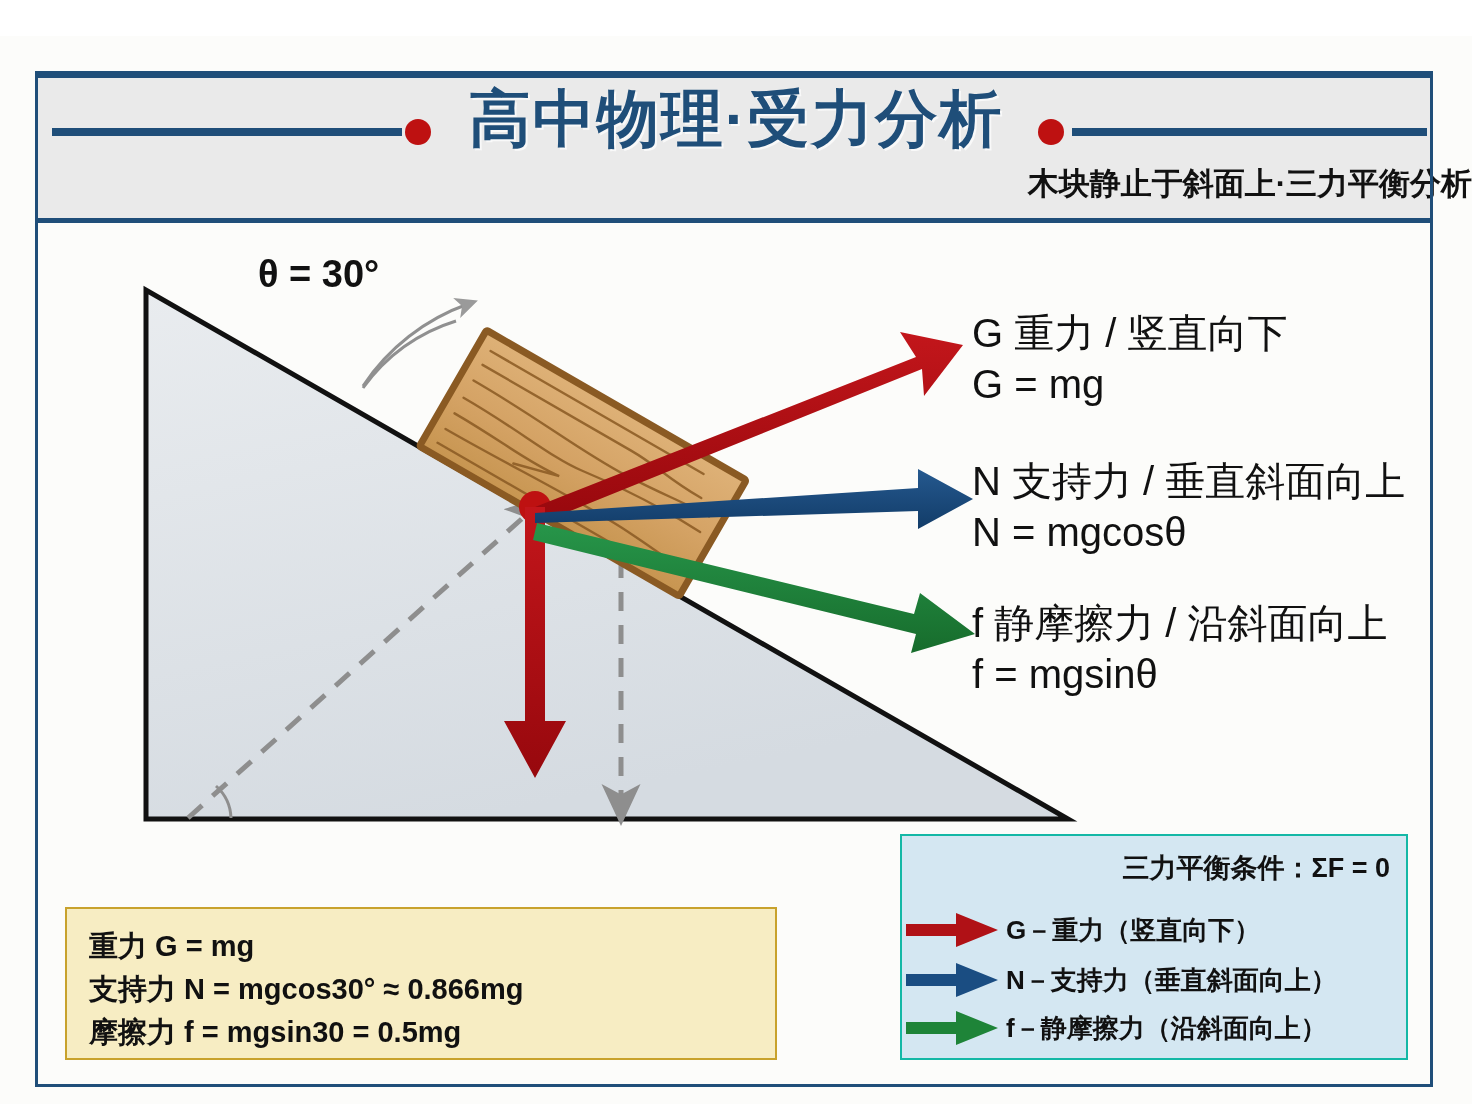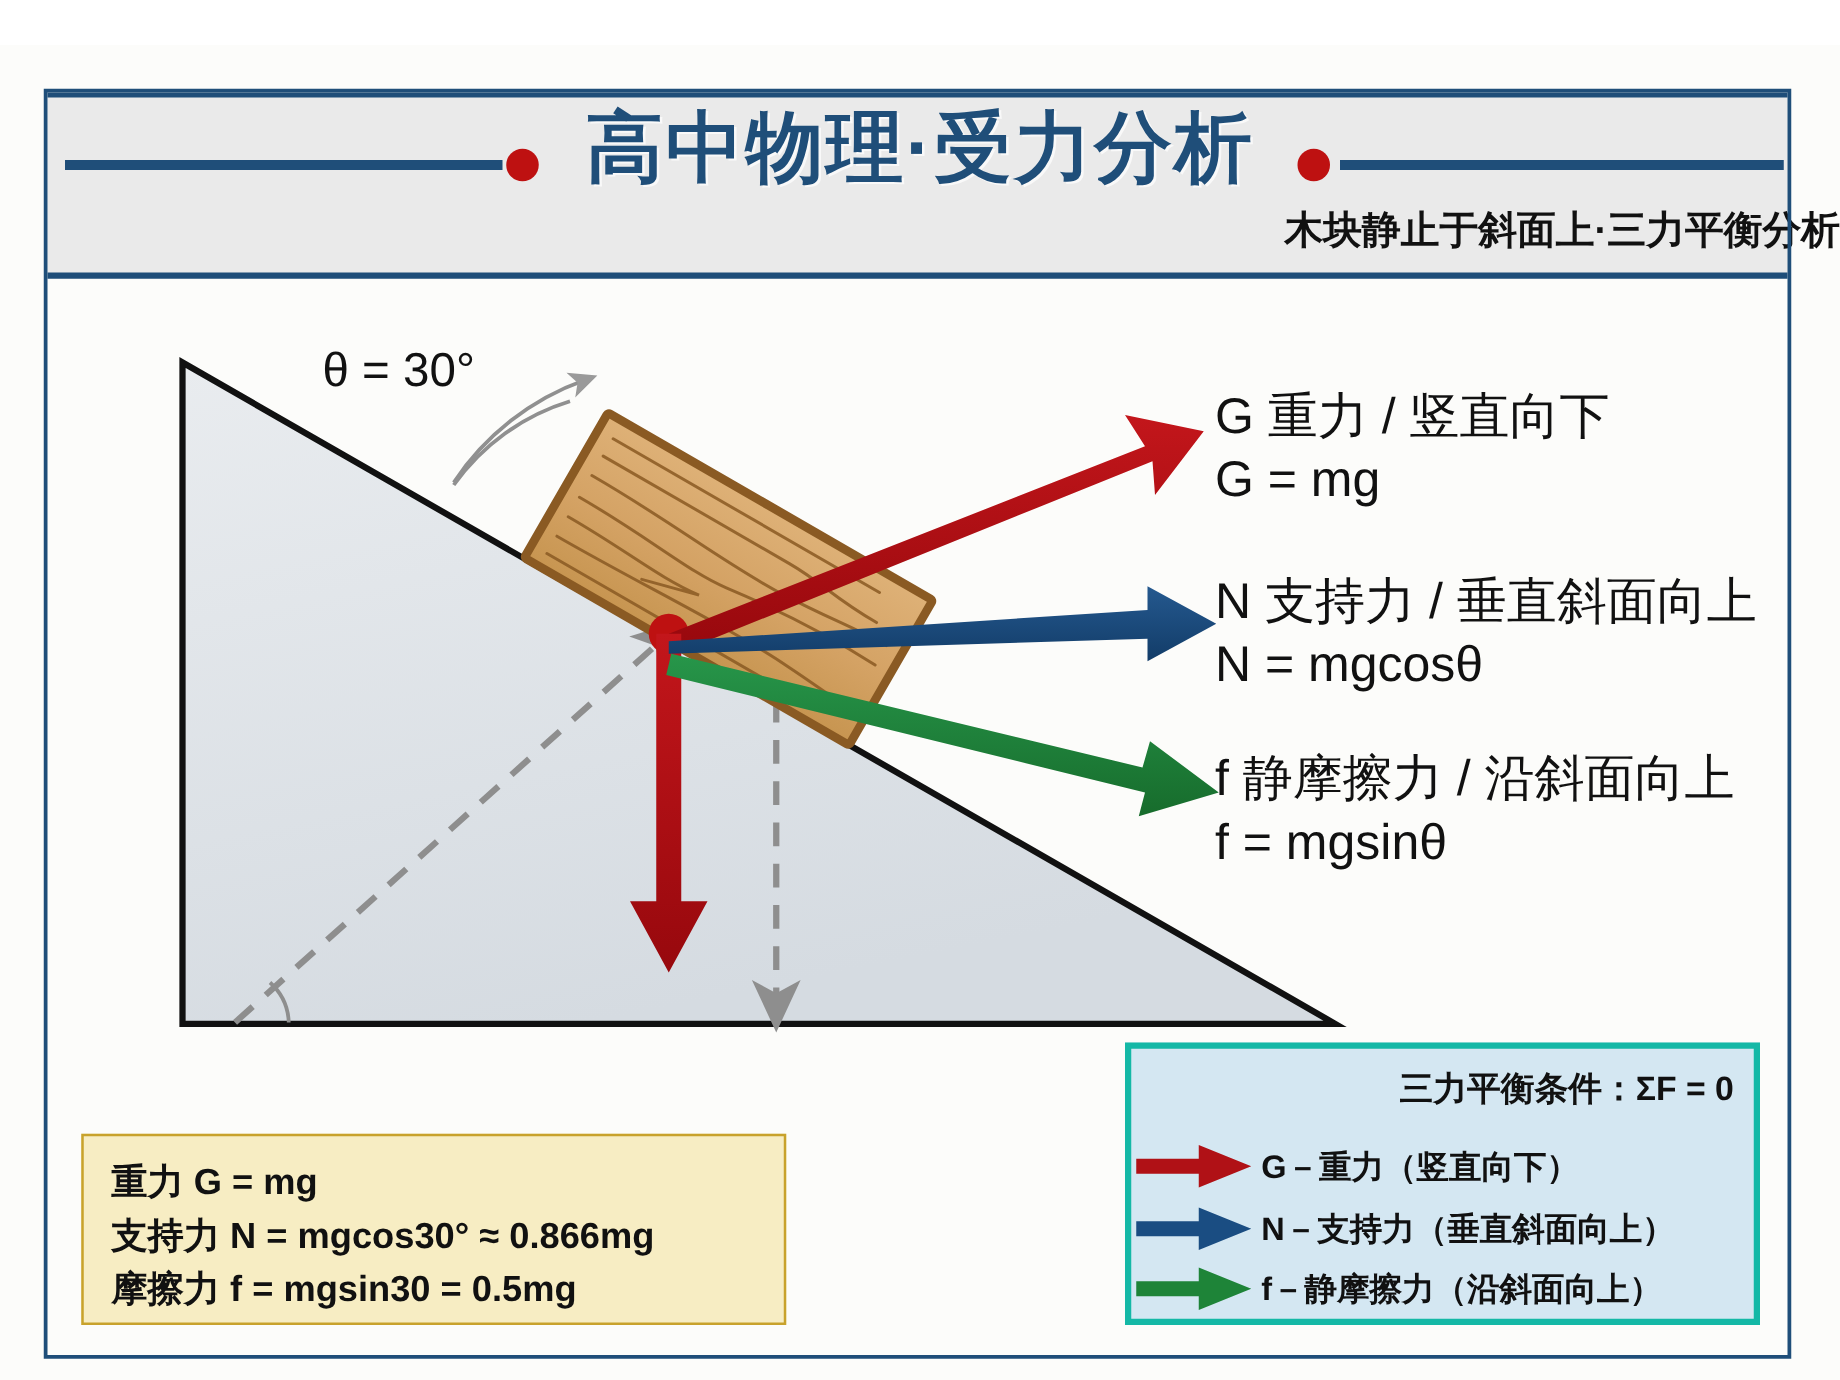--- a/index.html
+++ b/index.html
@@ -123,33 +123,33 @@
     white-space: nowrap;
   }
   #label-G { left: 972px; top: 272px; }
   #label-N { left: 972px; top: 420px; }
   #label-f { left: 972px; top: 562px; }
 
   
   #theta-label {
     position: absolute;
     left: 258px;
-    top: 240px;
+    top: 217px;
     font-size: 38px;
-    font-weight: normal;
+    font-weight: bold;
     color: #111111;
     white-space: nowrap;
   }
 
   
   #formula-box {
     position: absolute;
     left: 65px;
     top: 871px;
-    width: 564px;
+    width: 712px;
     height: 153px;
     background: #F7EDC3;
     border: 2px solid #C8A22C;
     box-sizing: border-box;
     padding: 16px 22px 0 22px;
   }
   .formula-line {
     font-size: 29px;
     font-weight: bold;
     color: #111111;
@@ -158,21 +158,21 @@
   }
 
   
   #legend-box {
     position: absolute;
     left: 900px;
     top: 798px;
     width: 508px;
     height: 226px;
     background: #D4E7F2;
-    border: 5px solid #14b8a6;
+    border: 2px solid #14b8a6;
     box-sizing: border-box;
   }
   #legend-title {
     position: absolute;
     right: 16px;
     top: 14px;
     font-size: 27px;
     font-weight: bold;
     color: #111111;
     white-space: nowrap;

